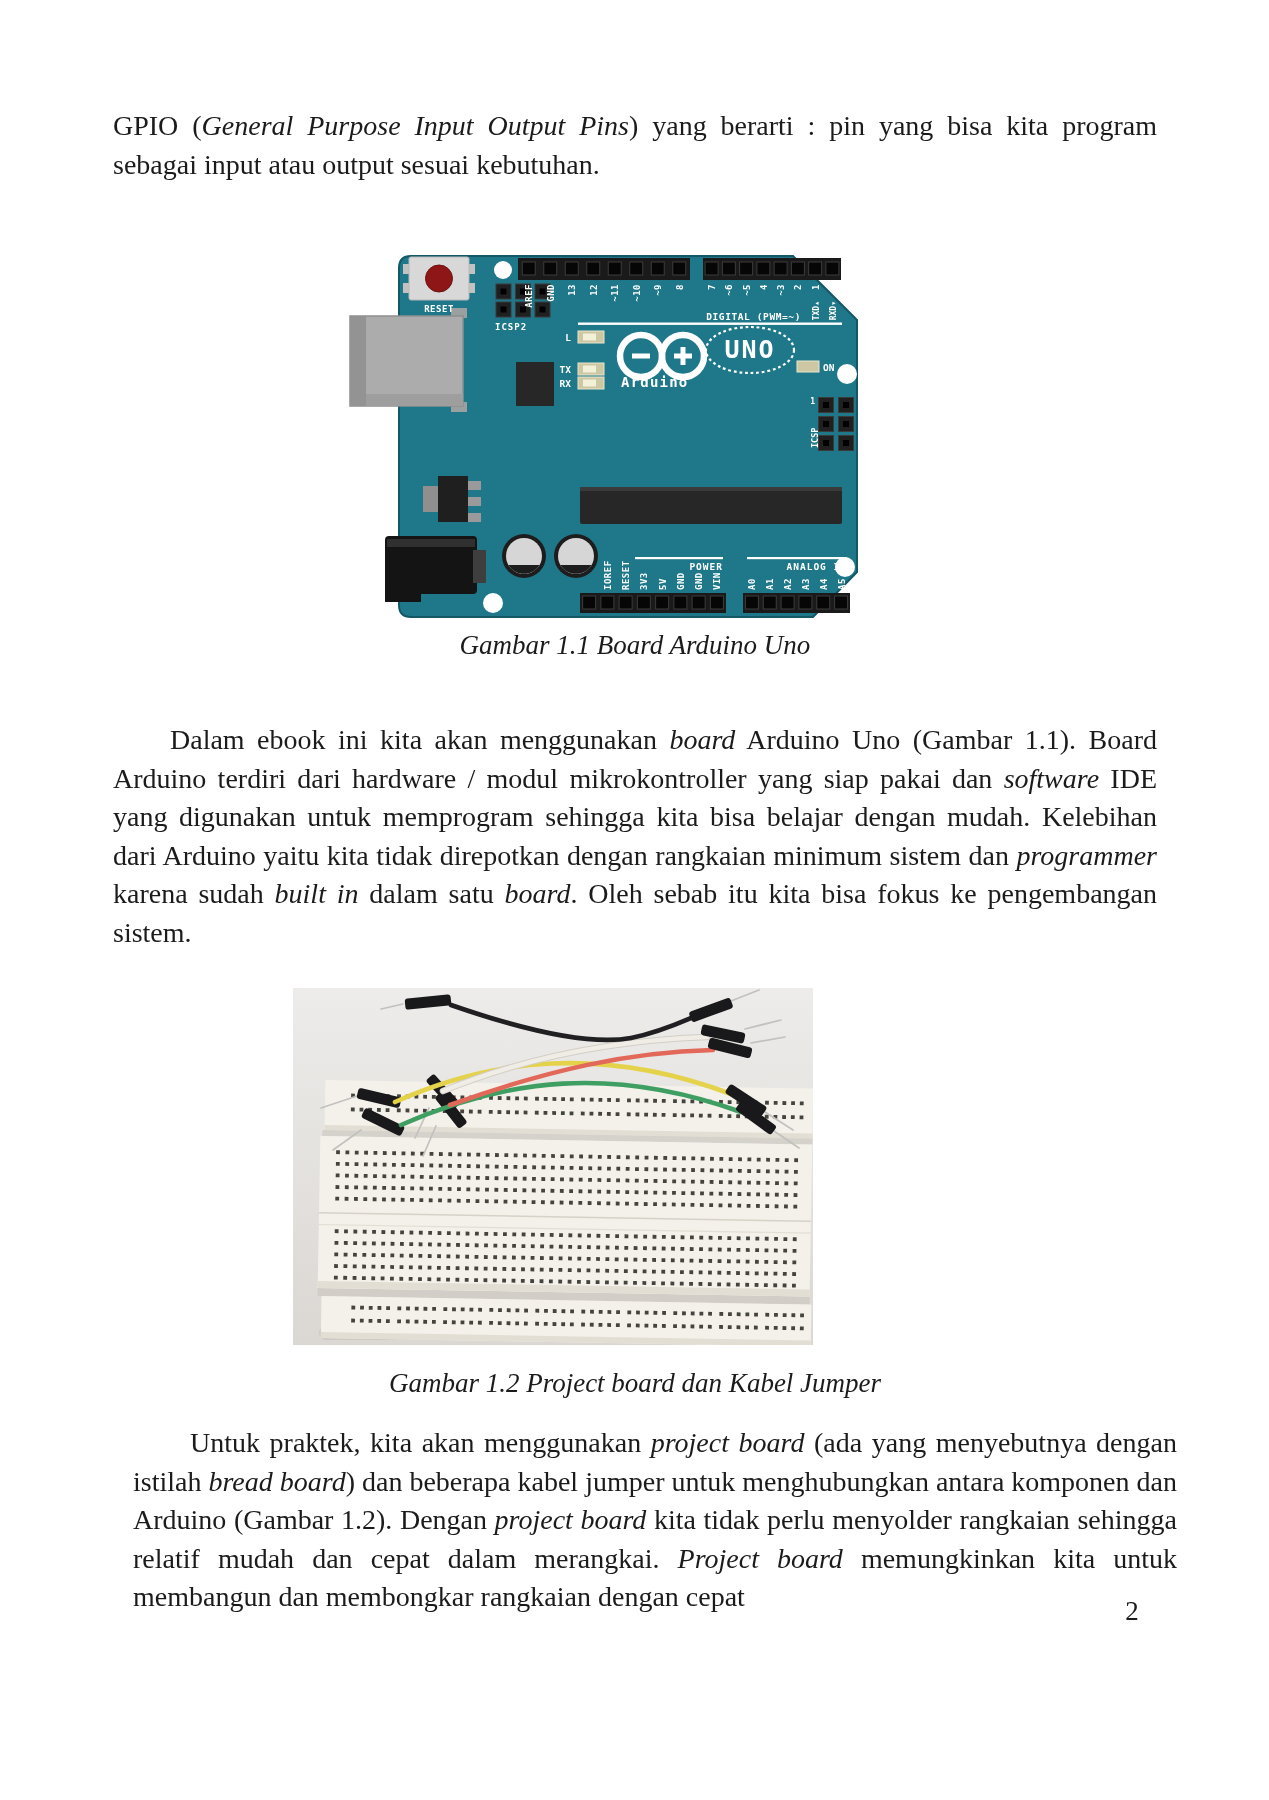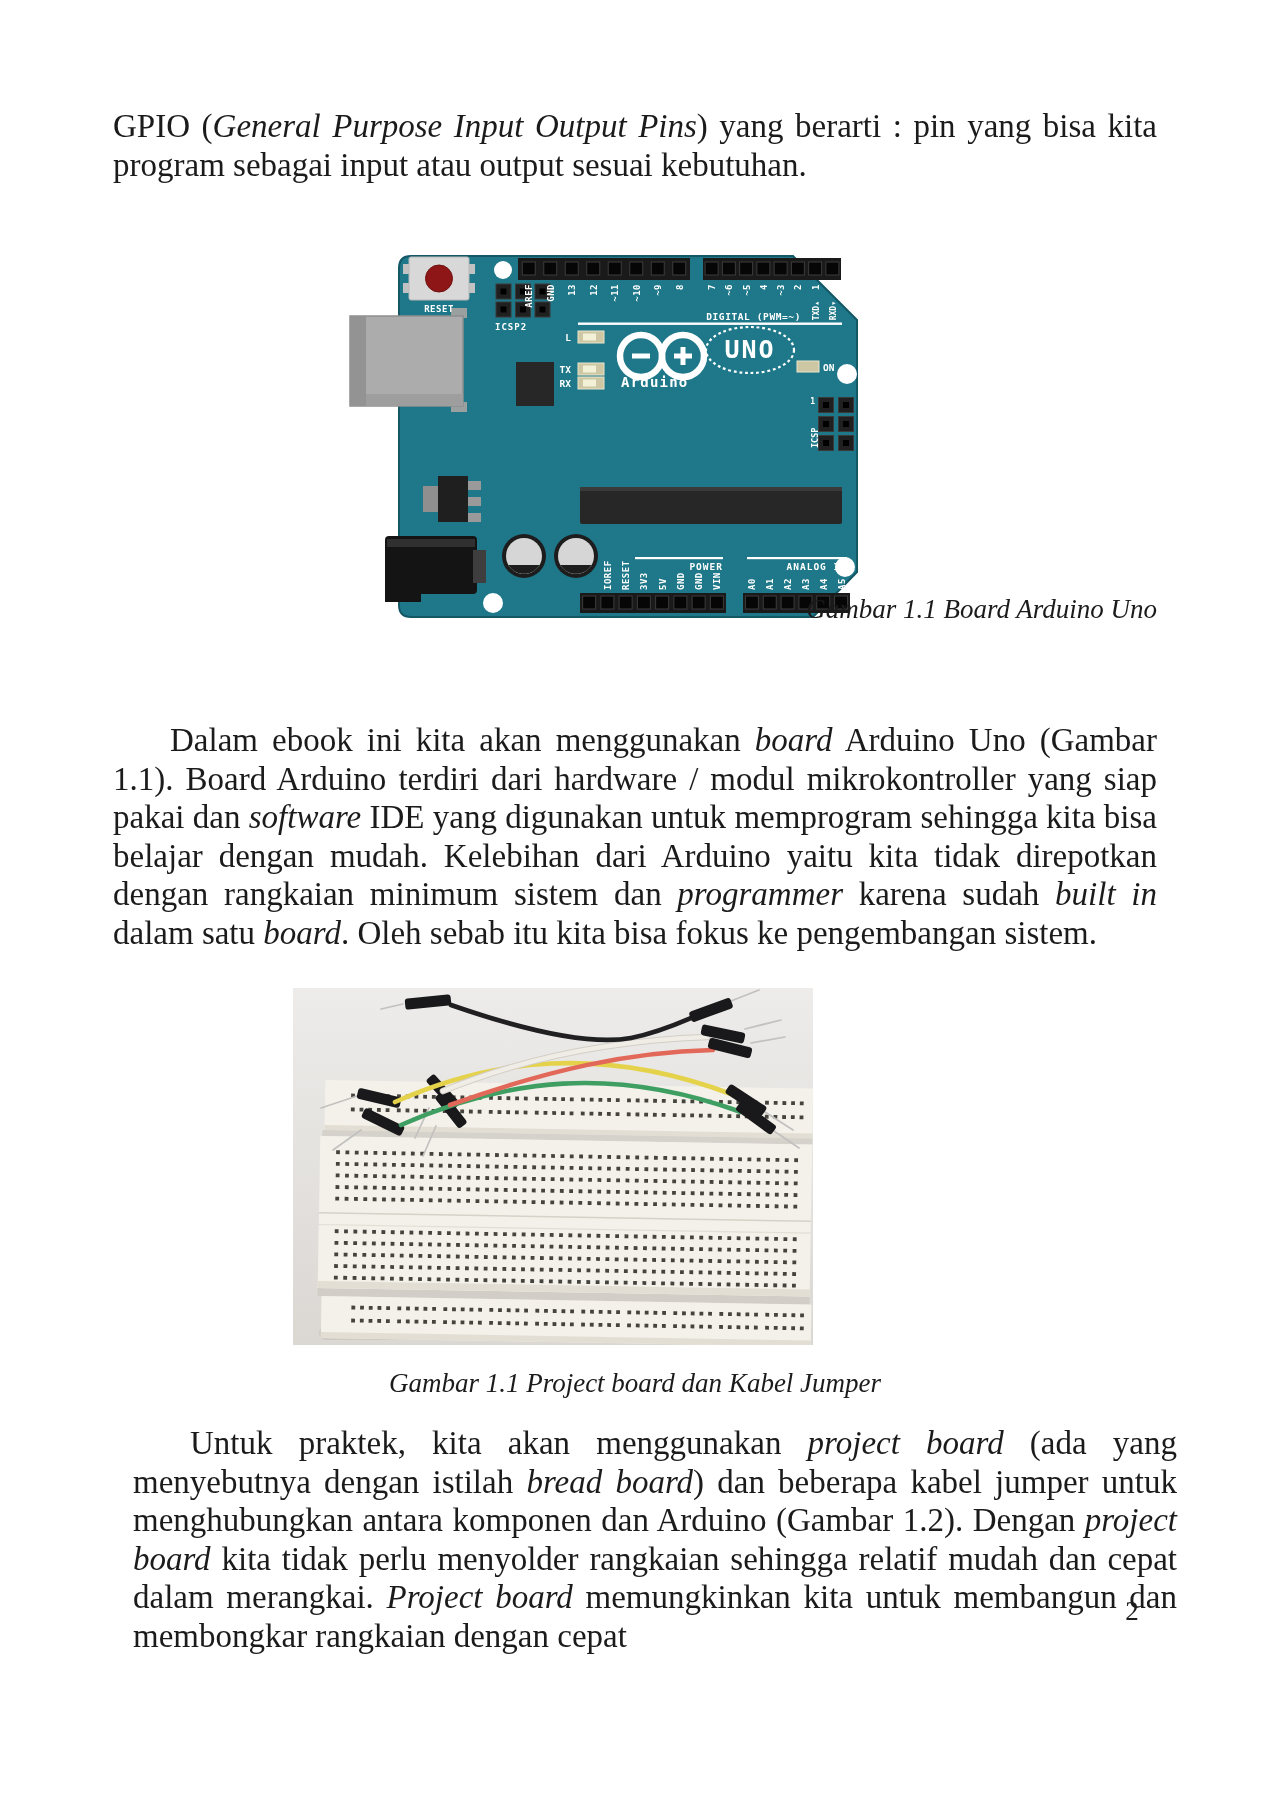--- a/index.html
+++ b/index.html
@@ -2,30 +2,30 @@
 <html><head>
 <meta charset="utf-8">
 <style>
   html,body{margin:0;padding:0;}
   body{
     width:1269px;height:1800px;position:relative;background:#ffffff;
     font-family:"Liberation Serif", serif;color:#1b1b1b;overflow:hidden;
   }
   .para{
     position:absolute;left:113px;width:1044px;margin:0;
-    font-size:33px;line-height:38.5px;text-align:justify;
+    font-size:28px;line-height:38.5px;text-align:justify;
   }
   .para.indent{text-indent:57px;}
   .caption{
     position:absolute;left:113px;width:1044px;margin:0;text-align:center;
     font-size:27px;font-style:italic;
   }
   #p1{top:107px;}
   #fig1{position:absolute;left:345px;top:252px;}
-  #cap1{top:594px;text-align:right;}
+  #cap1{top:630px;}
   #p2{top:698px;margin-top:23px;}
   #fig2{position:absolute;left:293px;top:988px;}
   #cap2{top:1368px;}
   #p3{top:1424px;margin-left:20px;}
   #pageno{position:absolute;left:1112px;top:1596px;width:40px;text-align:center;font-size:27px;margin:0;}
   svg text{font-family:"DejaVu Sans Mono", monospace;font-weight:bold;fill:#ffffff;}
 </style>
 </head>
 <body>
 
@@ -938,17 +938,17 @@
         <rect x="415" y="54.5" width="44" height="11" rx="3" fill="#19191b" transform="rotate(14 437 60)"></rect>
         <line x1="472" y1="124" x2="500" y2="142" stroke="#c2c1bf" stroke-width="1.7"></line>
         <rect x="431" y="106.5" width="44" height="11" rx="3" fill="#19191b" transform="rotate(33 453 112)"></rect>
         <line x1="481" y1="143" x2="506" y2="160" stroke="#c2c1bf" stroke-width="1.7"></line>
         <rect x="441" y="124.5" width="44" height="11" rx="3" fill="#19191b" transform="rotate(36 463 130)"></rect>
         <line x1="110" y1="16" x2="88" y2="21" stroke="#c2c1bf" stroke-width="1.7"></line>
         <rect x="112" y="8.5" width="46" height="11" rx="3" fill="#19191b" transform="rotate(-6 135 14)"></rect>
       </g>
     </svg>
 </figure>
-<p id="cap2" class="caption">Gambar 1.1 Project board dan Kabel Jumper</p>
+<p id="cap2" class="caption">Gambar 1.2 Project board dan Kabel Jumper</p>
 
 <p id="p3" class="para indent"><span>Untuk praktek, kita akan menggunakan </span><i>project board</i><span> (ada yang menyebutnya dengan istilah </span><i>bread board</i><span>) dan beberapa kabel jumper untuk menghubungkan antara komponen dan Arduino (Gambar 1.2). Dengan </span><i>project board</i><span> kita tidak perlu menyolder rangkaian sehingga relatif mudah dan cepat dalam merangkai. </span><i>Project board</i><span> memungkinkan kita untuk membangun dan membongkar rangkaian dengan cepat</span></p>
 
 <p id="pageno">2</p>
 
 </body></html>

